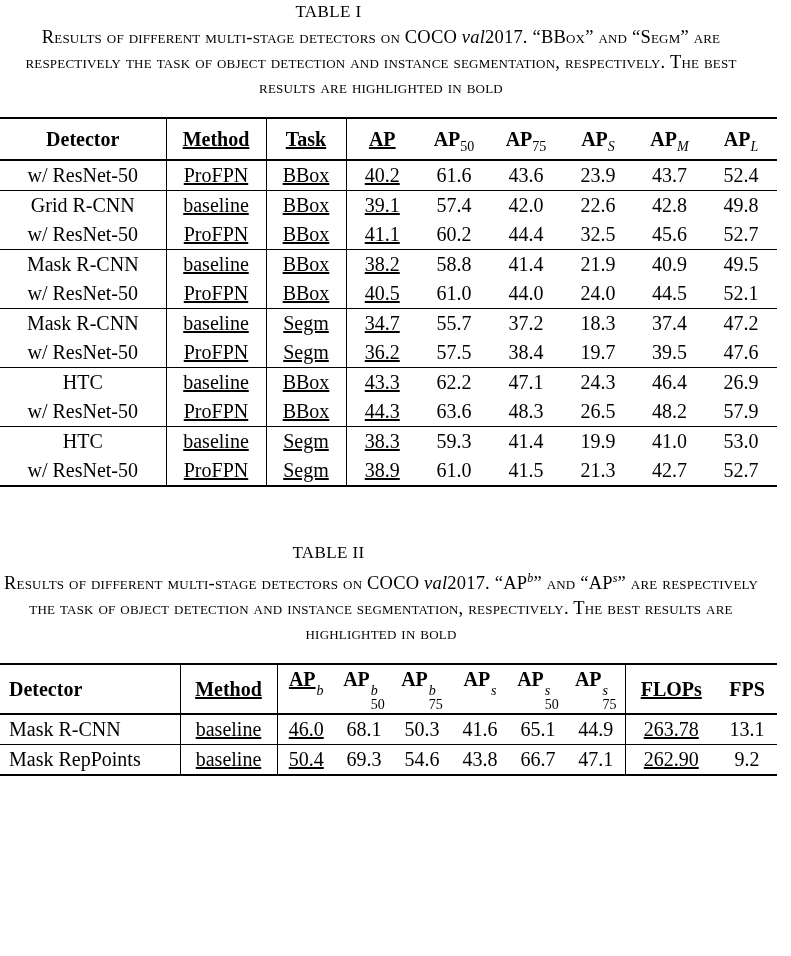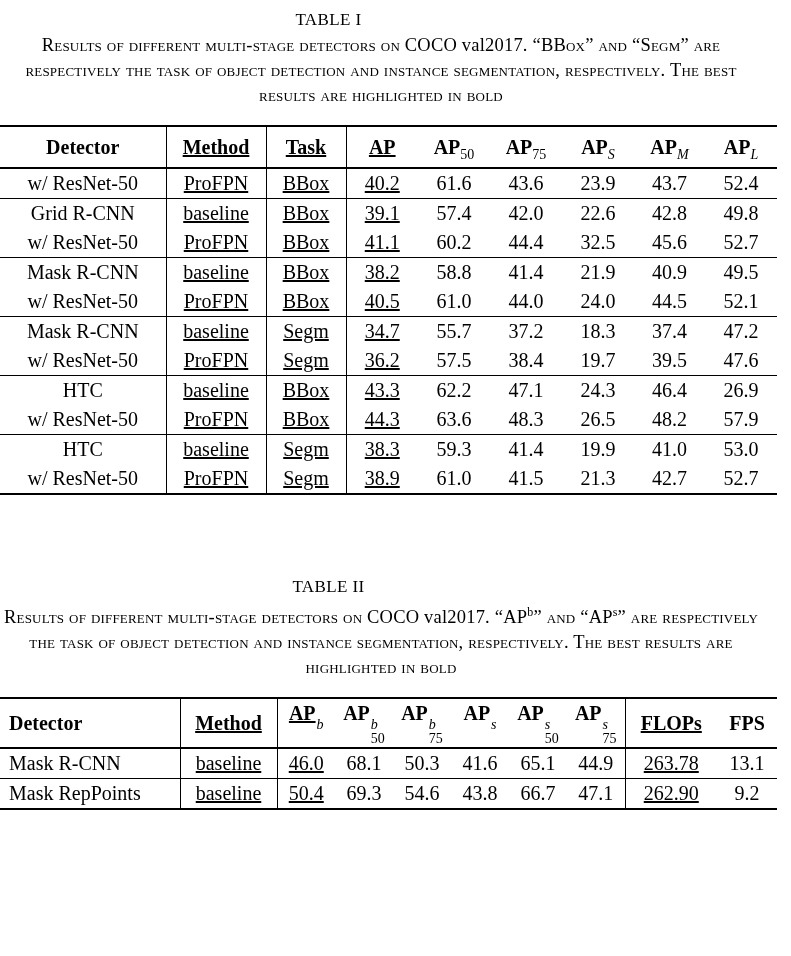--- a/index.html
+++ b/index.html
@@ -1,23 +1,23 @@
 <!DOCTYPE html>
 <html><head>
 <meta charset="utf-8">
 <style>
   html,body { margin:0; padding:0; background:#ffffff; color:#000; }
   body { width:791px; font-family:"Liberation Serif", serif; -webkit-font-smoothing:antialiased; }
-  .page { width:657px; padding-top:8px; }
+  .page { width:657px; }
 
   
   .cap-title { text-align:center; font-size:17px; letter-spacing:.4px; line-height:24px; }
   .cap { text-align:center; font-variant:small-caps; font-size:18.5px; line-height:25px;
          width:762px; margin:1px auto 0; letter-spacing:.2px; }
-  .cap .itv { font-variant:normal; }
+  .cap .itv { font-variant:normal; font-style:italic; }
   .cap sup.itv { font-size:12px; }
 
   
   table.tbl { border-collapse:collapse; table-layout:fixed; width:777px; margin:17px auto 0;
               border-top:2.5px solid #000; border-bottom:2.5px solid #000; font-size:20px; }
   .tbl th, .tbl td { text-align:center; padding:0 2px; height:29px; line-height:27px;
                      font-weight:400; overflow:visible; white-space:nowrap; }
   .tbl thead th { font-weight:700; height:40px; border-bottom:2px solid #000; }
   .vl { border-left:1.6px solid #000;text-decoration:underline; }
   tr.sep td { border-top:1.3px solid #000; }
@@ -28,21 +28,21 @@
   sub.s1.iti { font-style:italic; }
 
   
   .t2h { height:48px !important; }
   .ss { display:inline-flex; flex-direction:column; vertical-align:-9px; line-height:1;
         font-weight:400; font-size:14px; margin-left:1px; text-align:left; }
   .ss .sp { display:block; min-height:14px; font-style:italic; font-weight:400; }
   .ss .sb { display:block; min-height:14px; font-weight:400; }
 
   .detL { text-align:left !important; padding-left:9px !important; }
-  .gap2 { margin-top:80px; }
+  .gap2 { margin-top:54px; }
 </style>
 </head>
 <body>
 
 <div class="page">
 
   <section>
     <div class="cap-title">TABLE I</div>
     <p class="cap"><span>Results of different multi-stage detectors on COCO </span><span class="itv">val</span><span>2017. “BBox” and “Segm” are respectively the task of object detection and instance segmentation, respectively. The best results are highlighted in bold</span></p>
 

